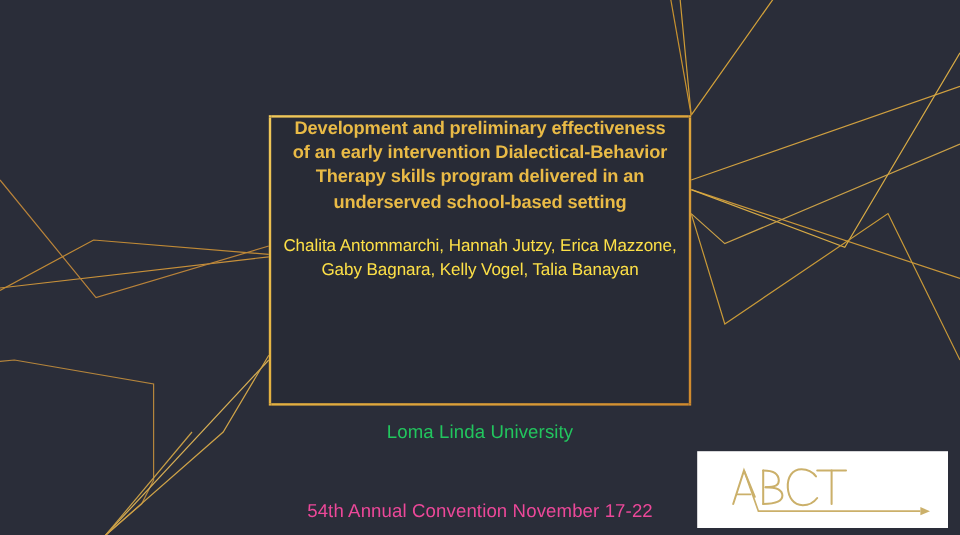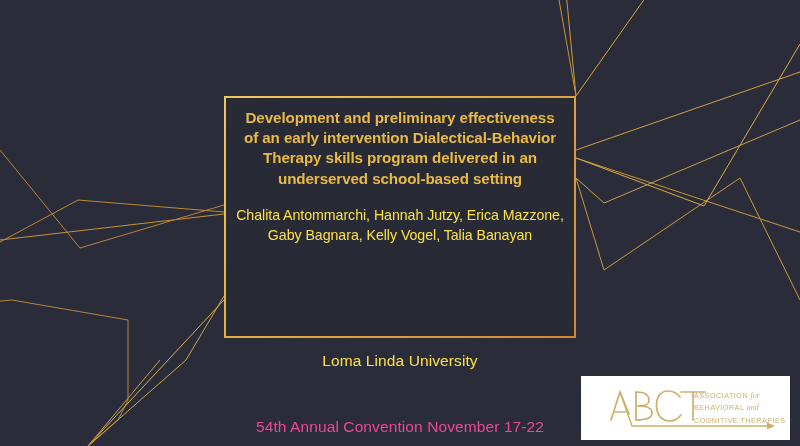--- a/index.html
+++ b/index.html
@@ -27,21 +27,20 @@
     top: 96px;
     width: 352px;
     height: 242px;
     box-sizing: border-box;
     border: 2px solid #e0a93a;
     border-image: linear-gradient(135deg, #f0c85a 0%, #e5b443 35%, #d08a2e 100%) 1;
     background: rgba(38, 41, 53, 0.55);
     display: flex;
     flex-direction: column;
     align-items: center;
-    padding-top: 10px;
   }
   .paper-title {
     color: #e9ba46;
     font-weight: bold;
     font-size: 15.2px;
     line-height: 1.33;
     text-align: center;
     width: 318px;
     letter-spacing: -0.1px;
     margin: 0;
@@ -62,21 +61,21 @@
     margin-top: 16px;
     width: 356px;
     letter-spacing: -0.05px;
   }
   .institution {
     position: absolute;
     left: 0;
     top: 352px;
     width: 800px;
     text-align: center;
-    color: #fde047;
+    color: #22c55e;
     font-size: 15.5px;
     letter-spacing: 0.1px;
   }
   .convention {
     position: absolute;
     left: 0;
     top: 418px;
     width: 800px;
     text-align: center;
     color: #ec4899;
@@ -169,20 +168,15 @@
 
         <path d="M100 16 L124 16"></path>
         <path d="M112 16 L112 44"></path>
       </g>
 
       <g fill="none" stroke="#cbb06a" stroke-width="1.4">
         <path d="M39 16 L51 50 L186 50"></path>
       </g>
       <polygon points="186,46.6 194,50 186,53.4" fill="#cbb06a"></polygon>
     </svg>
-    <div class="abct-tagline">
-      <span><span>ASSOCIATION</span> <i>for</i></span><br>
-      <span><span>BEHAVIORAL</span> <i>and</i></span><br>
-      <span><span>COGNITIVE THERAPIES</span></span>
-    </div>
   </div>
 
 </div>
 
 </body></html>

